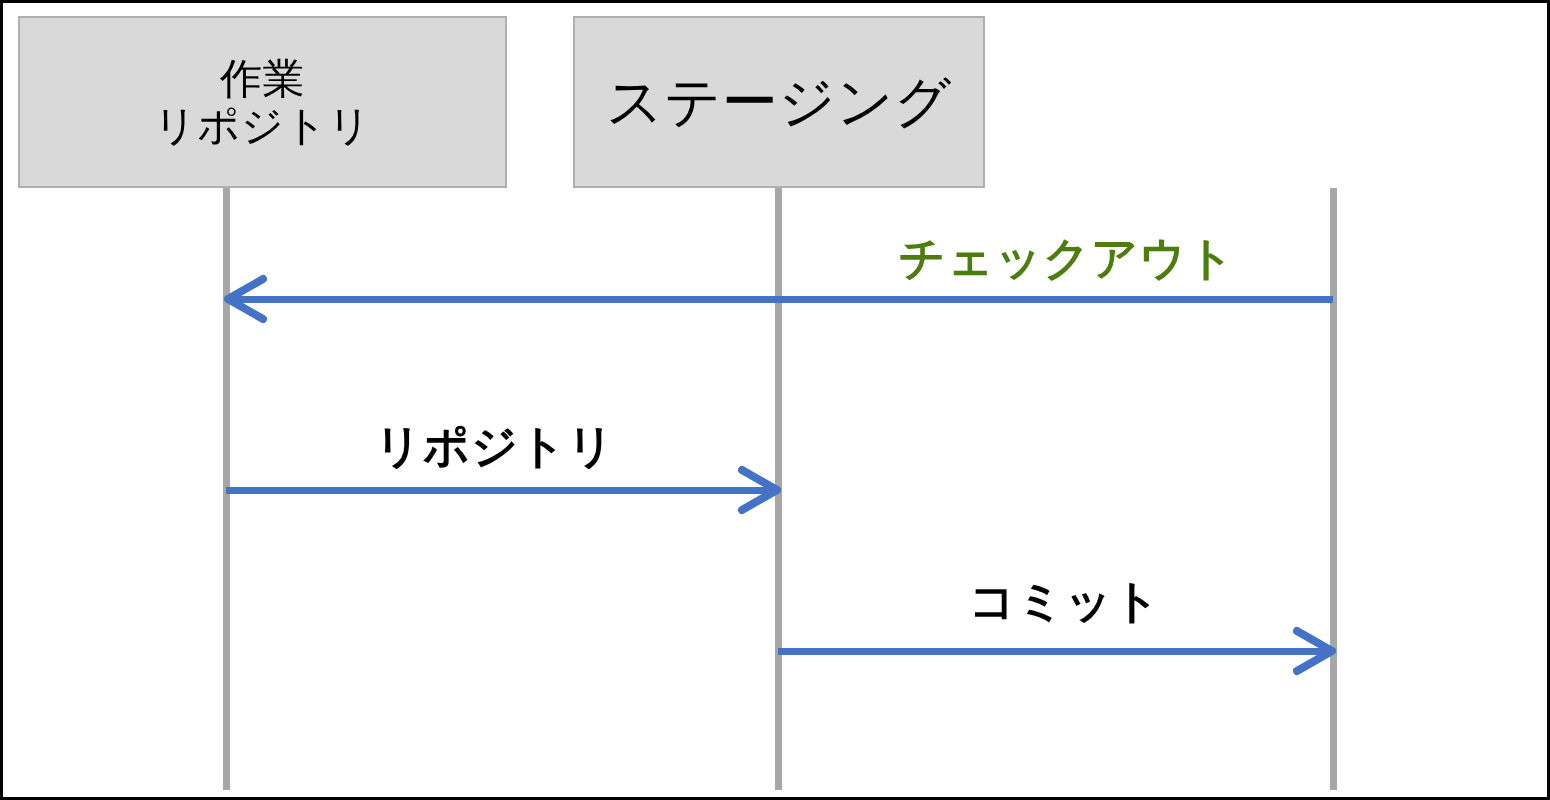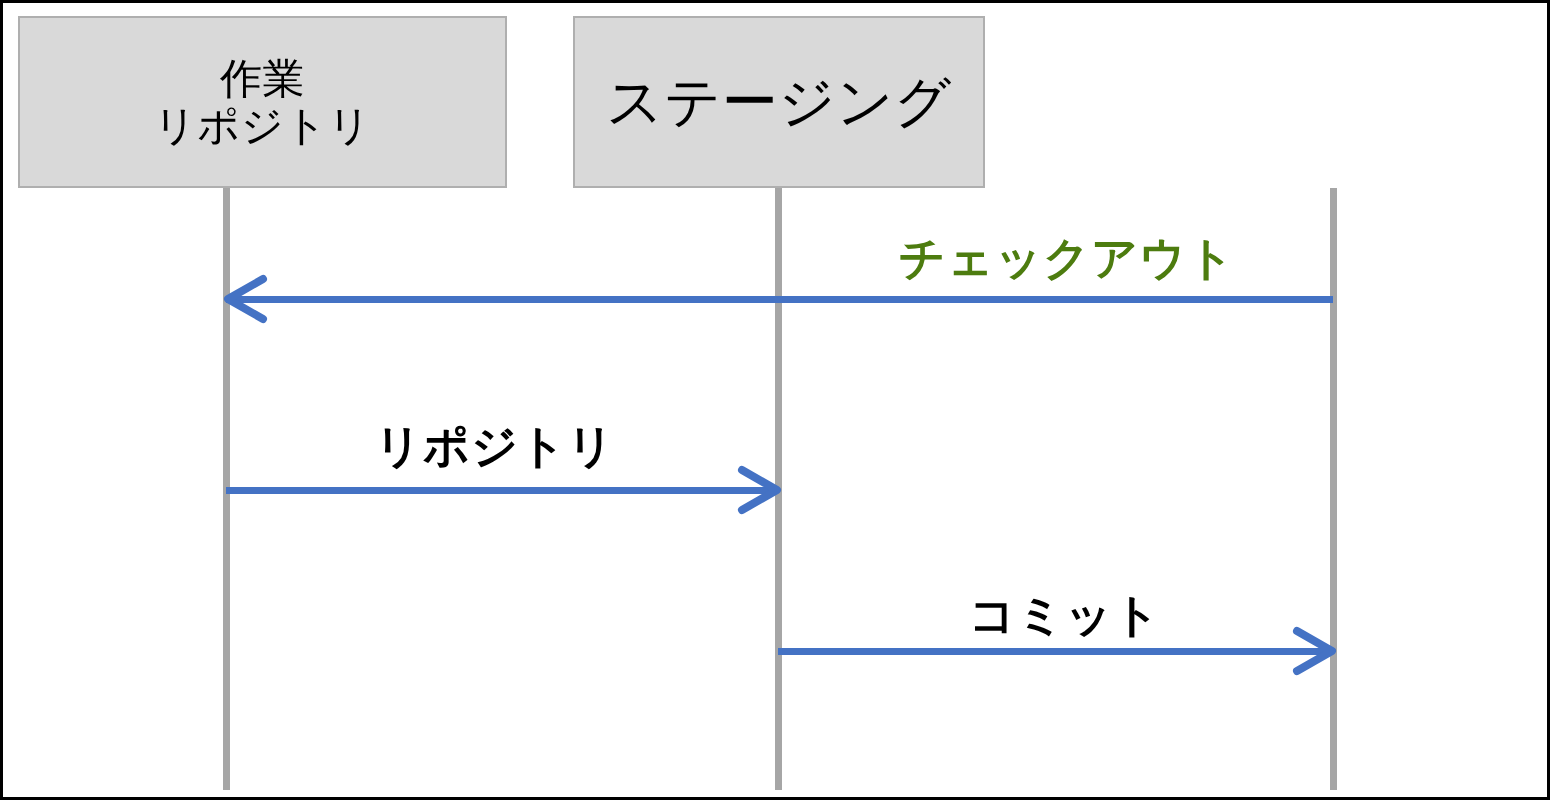--- a/index.html
+++ b/index.html
@@ -106,15 +106,15 @@
     </svg>
   </div>
   <div class="msg-label" id="msglabel-1" style="left: 92px; width: 800px; top: 420px; font-size: 46px; color: rgb(0, 0, 0);">リポジトリ</div>
 
   <div class="message" id="msg-2" style="left: 775px; top: 645px; width: 555px;">
     <div class="msg-line" id="msgline-2" style="width: 555px; background: rgb(68, 114, 196);"></div>
     <svg class="msg-head" id="msghead-2" viewBox="0 0 46 46" xmlns="http://www.w3.org/2000/svg" style="top: -20px; left: 513px;">
       <polyline points="6,3 41,23 6,43" fill="none" stroke="#4472C4" stroke-width="8" stroke-linecap="round" stroke-linejoin="round"></polyline>
     </svg>
   </div>
-  <div class="msg-label" id="msglabel-2" style="left: 662px; width: 800px; top: 589px; font-size: 46px; color: rgb(0, 0, 0);">コミット</div>
+  <div class="msg-label" id="msglabel-2" style="left: 662px; width: 800px; top: 575px; font-size: 46px; color: rgb(0, 0, 0);">コミット</div>
 
 </div>
 
 </body></html>

